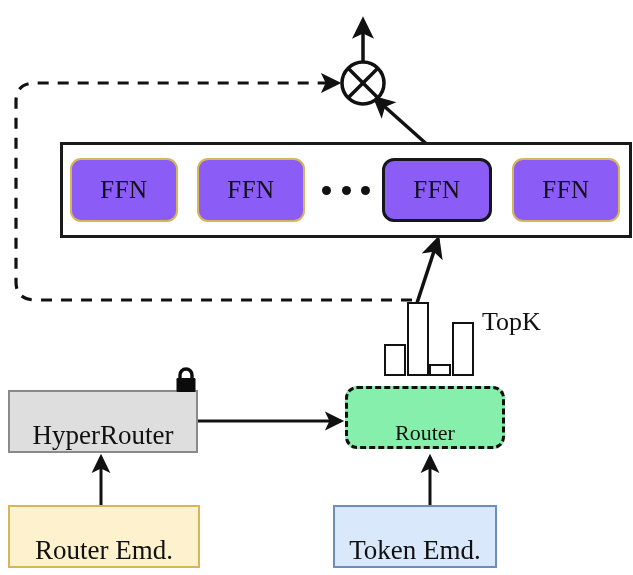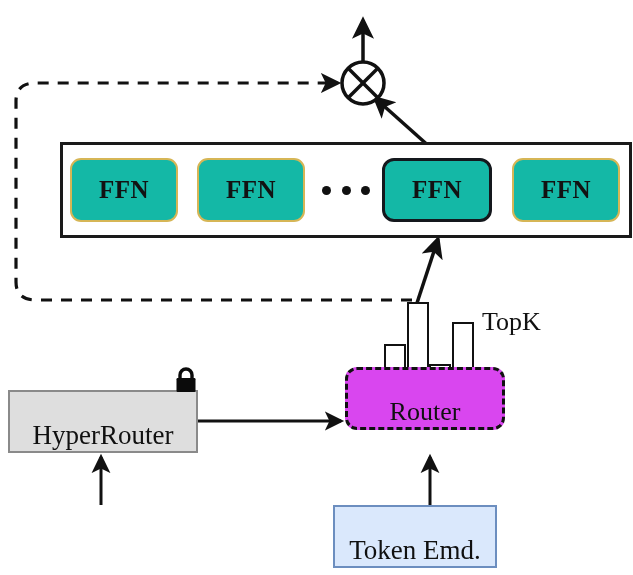--- a/index.html
+++ b/index.html
@@ -32,31 +32,30 @@
     height: 96px;
     background: #ffffff;
     border: 3px solid #1a1a1a;
     box-sizing: border-box;
   }
   .ffn {
     position: absolute;
     top: 158px;
     width: 108px;
     height: 64px;
-    background: #14b8a6;
+    background: #8b5cf6;
     border: 2px solid #d6b656;
     border-radius: 11px;
     box-sizing: border-box;
     display: flex;
     align-items: center;
     justify-content: center;
     font-size: 25px;
     color: #121212;
     letter-spacing: 0.5px;
-    font-weight: bold;
   }
   .ffn.selected {
     border: 3px solid #14181d;
     border-radius: 12px;
   }
   #ffn-1 { left: 70px; }
   #ffn-2 { left: 197px; }
   #ffn-3 { left: 382px; width: 110px; }
   #ffn-4 { left: 512px; }
 
@@ -114,27 +113,27 @@
     left: 8px;
     top: 390px;
     width: 190px;
     height: 63px;
     background: #dedede;
     border: 2px solid #8a8a8a;
     font-size: 27px;
   }
   #router {
     left: 345px;
-    top: 367px;
+    top: 386px;
     width: 160px;
     height: 63px;
-    background: #d946ef;
+    background: #86efac;
     border: 3px dashed #111111;
     border-radius: 12px;
-    font-size: 26px;
+    font-size: 22px;
   }
   #router-emd {
     left: 8px;
     top: 505px;
     width: 192px;
     height: 63px;
     background: #fdf2cd;
     border: 2px solid #d6b656;
     font-size: 27px;
   }
@@ -226,18 +225,21 @@
 
   <svg class="lock-icon" viewBox="0 0 28 30">
     <path d="M 8 13 L 8 9 A 6 6 0 0 1 20 9 L 20 13" fill="none" stroke="#0b0b0b" stroke-width="3.4"></path>
     <rect x="4.5" y="12" width="19" height="14" rx="1.2" fill="#0b0b0b"></rect>
   </svg>
 
   <div class="node" id="router">
     <span>Router</span>
   </div>
 
+  <div class="node" id="router-emd">
+    <span>Router Emd.</span>
+  </div>
 
   <div class="node" id="token-emd">
     <span>Token Emd.</span>
   </div>
 
 </div>
 
 </body></html>

